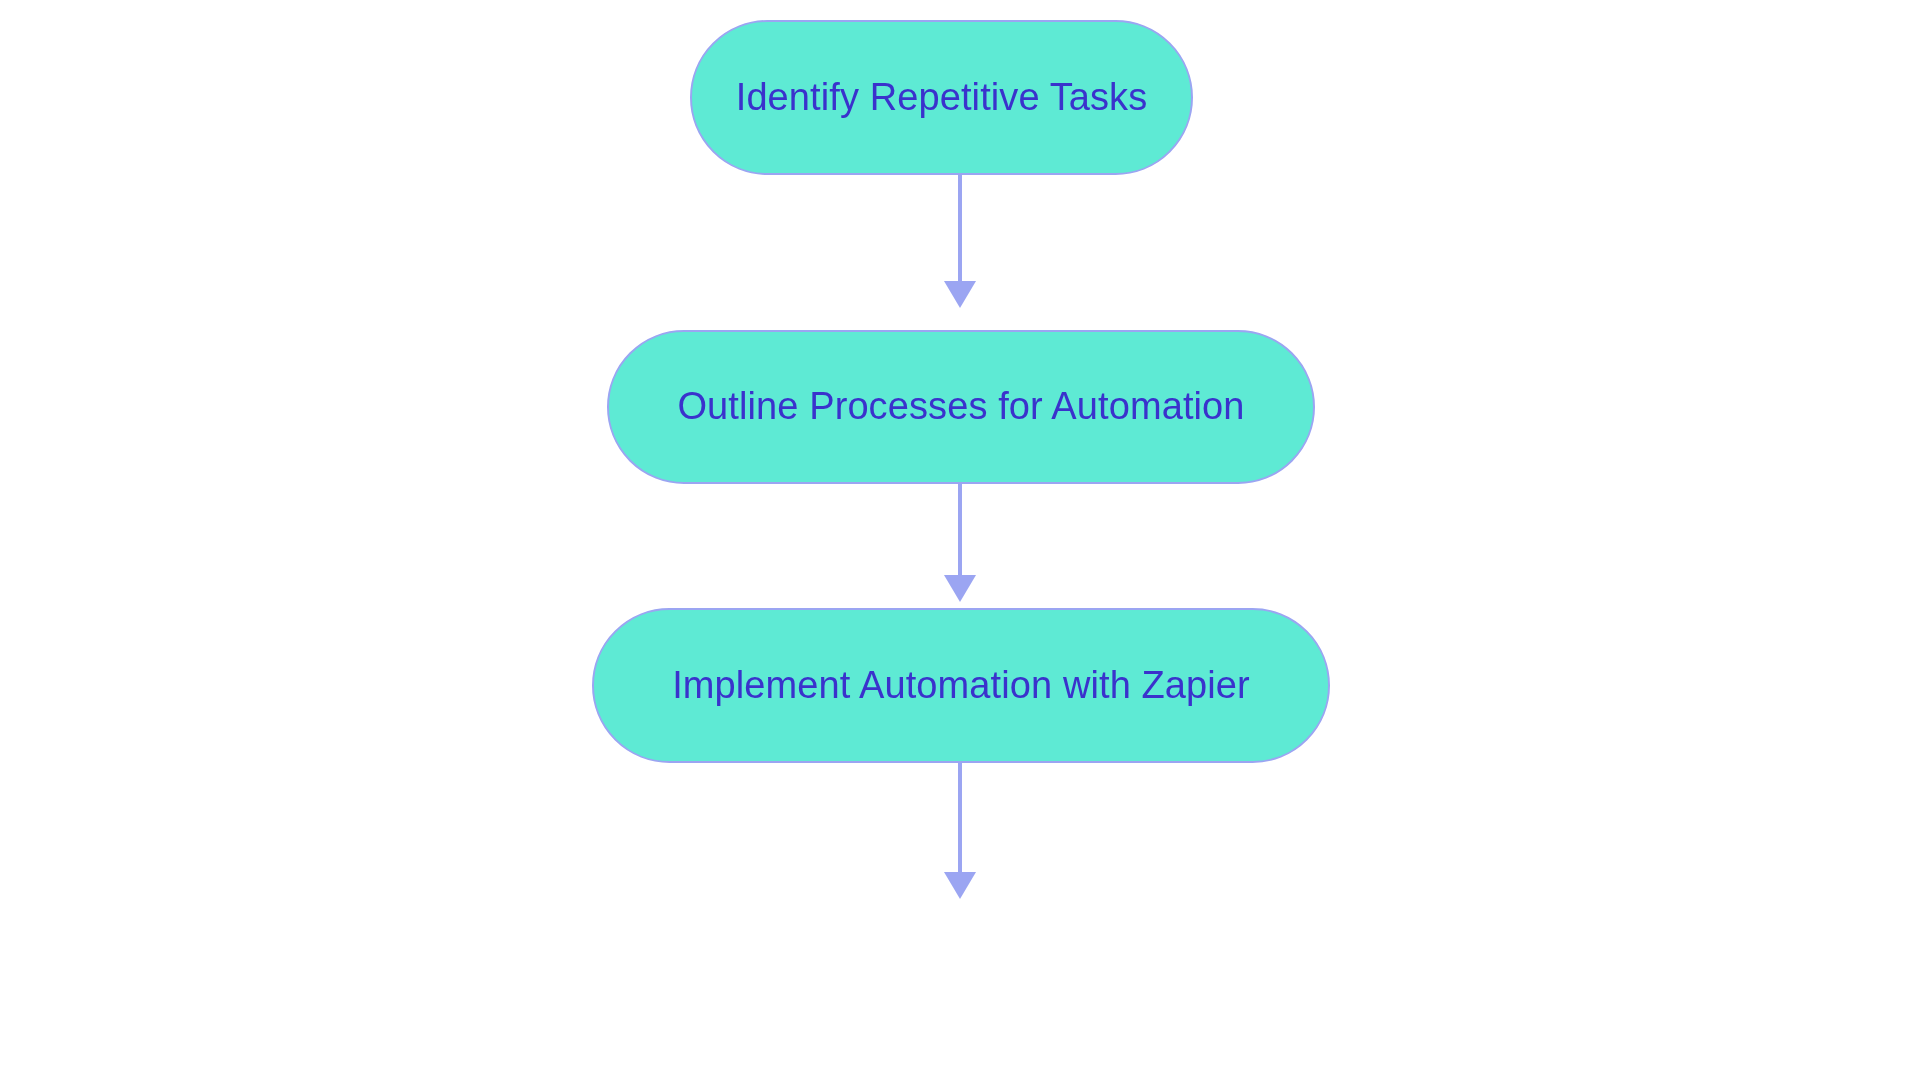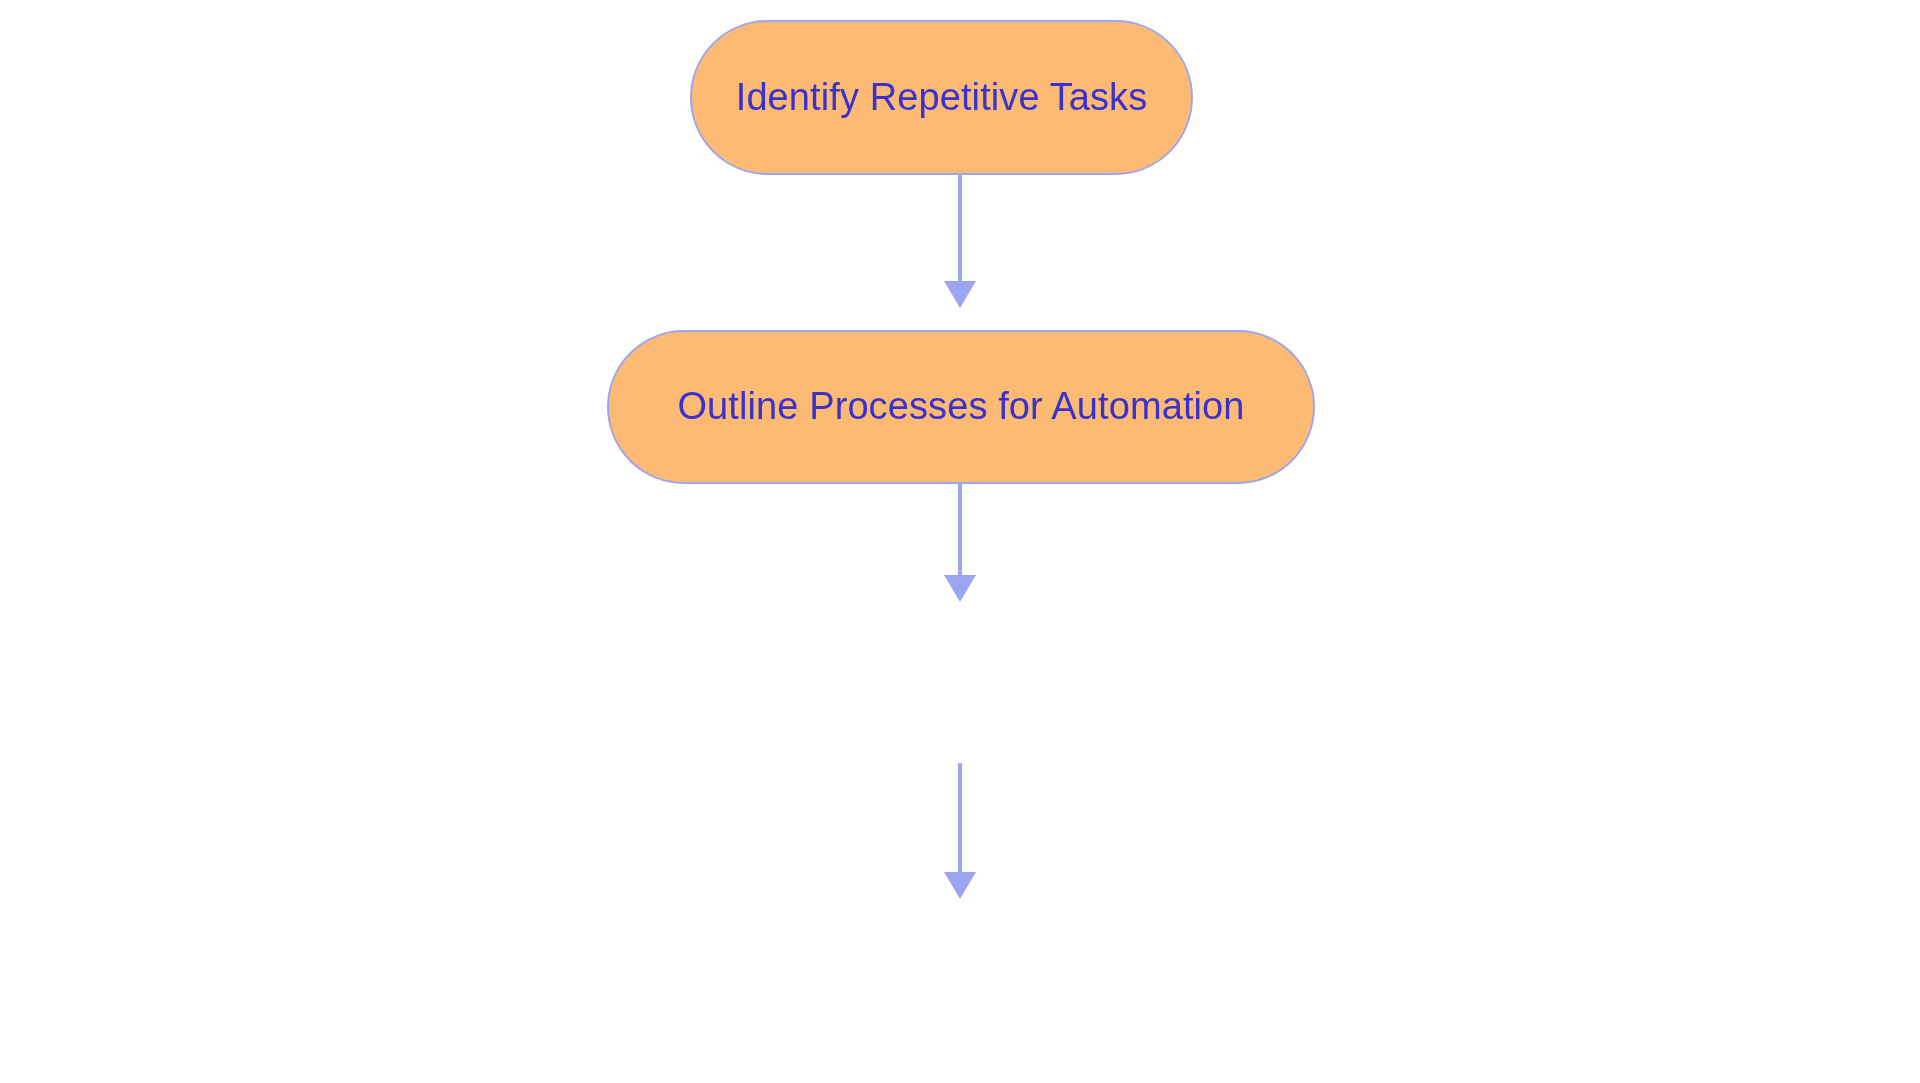--- a/index.html
+++ b/index.html
@@ -18,21 +18,21 @@
   #flowchart-canvas {
     position: relative;
     width: 1920px;
     height: 1083px;
     background: #ffffff;
   }
 
   .flow-node {
     position: absolute;
     box-sizing: border-box;
-    background: #fdba74;
+    background: #5eead4;
     border: 2px solid #9ba5f2;
     border-radius: 80px;
     display: flex;
     align-items: center;
     justify-content: center;
     text-align: center;
   }
 
   .flow-node-label {
     color: #3a32cc;
@@ -93,15 +93,18 @@
   </svg>
 
   <div class="flow-node" id="node-0">
     <span class="flow-node-label">Identify Repetitive Tasks</span>
   </div>
 
   <div class="flow-node" id="node-1">
     <span class="flow-node-label">Outline Processes for Automation</span>
   </div>
 
+  <div class="flow-node" id="node-2">
+    <span class="flow-node-label">Implement Automation with Zapier</span>
+  </div>
 
 
 </div>
 
 </body></html>

